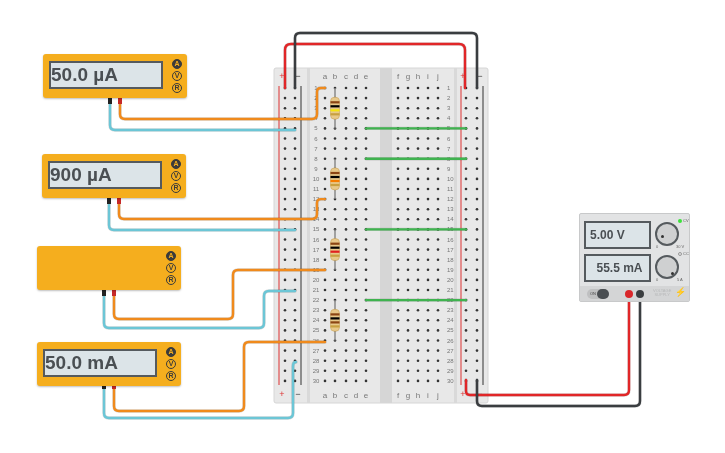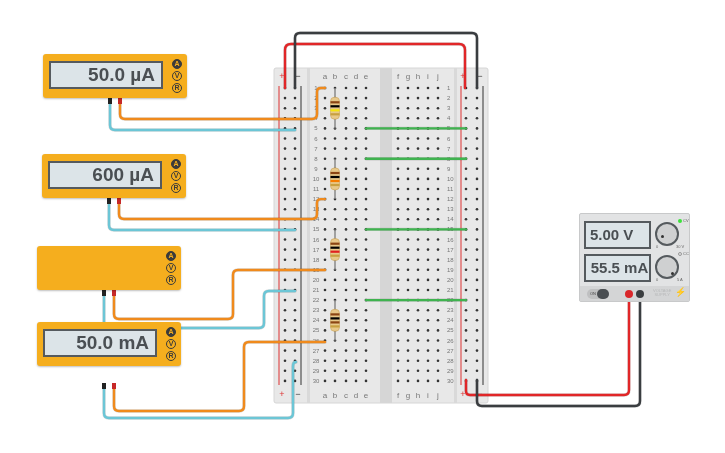--- a/index.html
+++ b/index.html
@@ -1,25 +1,25 @@
 <!DOCTYPE html>
 <html><head>
 <meta charset="utf-8">
 <style>
   html, body { margin:0; padding:0; background:#ffffff; }
   body { width:725px; height:453px; position:relative; overflow:hidden; font-family:"Liberation Sans", sans-serif; }
   #canvas { position:absolute; left:0; top:0; width:725px; height:453px; }
   .meter { position:absolute; width:144px; height:44px; background:#f5ae1e; border-radius:3px; box-shadow:0 1px 2px rgba(0,0,0,0.25); }
   .meter .lcd { position:absolute; left:6px; top:7px; width:114px; height:28px; background:#dce4e8; border:2px solid #555a5e; box-sizing:border-box;
-    font-weight:bold; font-size:19px; color:#4a4f53; text-align:right; padding-right:6px; line-height:24px; }
+    font-weight:bold; font-size:19px; color:#4a4f53; padding-right:6px; line-height:24px; }
   .meter .modes { position:absolute; right:5px; top:5px; width:10px; }
   .meter .mode { width:10px; height:10px; border-radius:50%; box-sizing:border-box; border:1px solid #3b3b3b; font-size:7px; line-height:8px; text-align:center; color:#3b3b3b; margin-bottom:2px; font-weight:bold; }
   .meter .mode.active { background:#3b3b3b; color:#f5ae1e; }
   .psu { position:absolute; left:579px; top:213px; width:111px; height:89px; background:#e2e3e4; border:1px solid #c8c9ca; border-radius:2px; box-sizing:border-box; }
-  .psu .disp { position:absolute; left:4px; width:67px; height:28px; background:#dce4e8; border:2px solid #555a5e; box-sizing:border-box; font-weight:bold; font-size:15px; color:#4a4f53; line-height:24px; padding-left:4px; }
+  .psu .disp { position:absolute; left:4px; width:67px; height:28px; background:#dce4e8; border:2px solid #555a5e; box-sizing:border-box; font-weight:bold; font-size:12px; color:#4a4f53; line-height:24px; padding-left:4px; }
   .psu .knob { position:absolute; width:24px; height:24px; border-radius:50%; background:#cfd0d1; border:2px solid #555a5e; box-sizing:border-box; }
   .psu .knob .dot { position:absolute; width:3px; height:3px; border-radius:50%; background:#333; }
   .psu .bottom { position:absolute; left:0; top:72px; width:109px; height:15px; background:#d4d5d6; }
   .psu .switch { position:absolute; left:7px; top:3px; width:22px; height:10px; border-radius:5px; background:#bfc0c1; font-size:4px; color:#444; line-height:10px; padding-left:3px; box-sizing:border-box; }
   .psu .switch .thumb { position:absolute; right:0; top:0; width:12px; height:10px; border-radius:5px; background:#4a4e52; }
   .psu .term { position:absolute; top:4px; width:8px; height:8px; border-radius:50%; }
   .psu .brand { position:absolute; left:73px; top:3px; font-size:4px; line-height:4px; color:#b7b8b9; text-align:center; }
   .psu .bolt { position:absolute; left:95px; top:1px; font-size:9px; color:#b7b8b9; }
   .psu .led { position:absolute; width:4px; height:4px; border-radius:50%; }
   .psu .tiny { position:absolute; font-size:4px; color:#666; }
@@ -626,35 +626,35 @@
 
 <div class="meter" style="left:43px;top:54px;">
   <div class="lcd">50.0 µA</div>
   <div class="modes">
     <div class="mode active">A</div>
     <div class="mode">V</div>
     <div class="mode">R</div>
   </div>
 </div>
 <div class="meter" style="left:42px;top:154px;">
-  <div class="lcd">600 µA</div>
+  <div class="lcd">900 µA</div>
   <div class="modes">
     <div class="mode active">A</div>
     <div class="mode">V</div>
     <div class="mode">R</div>
   </div>
 </div>
 <div class="meter" style="left:37px;top:246px;">
   <div class="modes">
     <div class="mode active">A</div>
     <div class="mode">V</div>
     <div class="mode">R</div>
   </div>
 </div>
-<div class="meter" style="left:37px;top:322px;">
+<div class="meter" style="left:37px;top:342px;">
   <div class="lcd">50.0 mA</div>
   <div class="modes">
     <div class="mode active">A</div>
     <div class="mode">V</div>
     <div class="mode">R</div>
   </div>
 </div>
 
 <div class="psu">
   <div class="disp" style="top:7px;">5.00 V</div>

